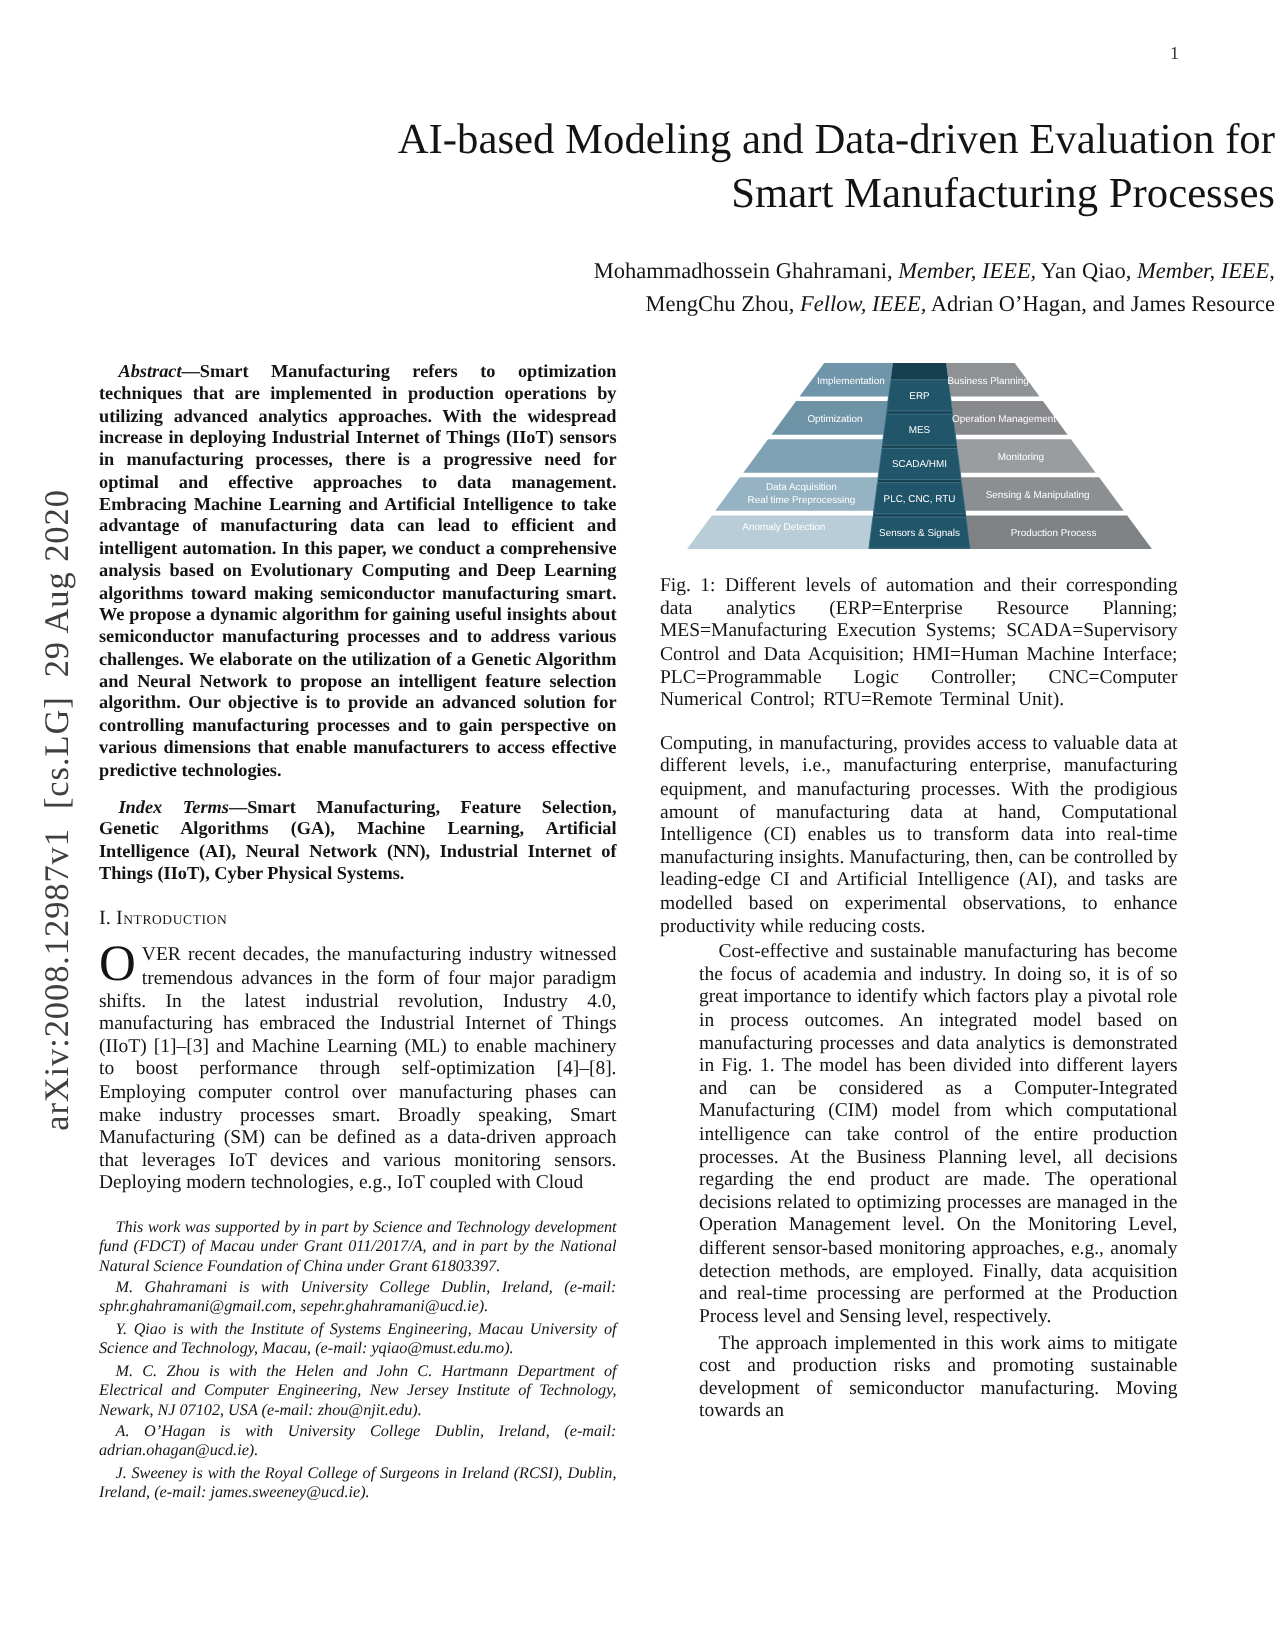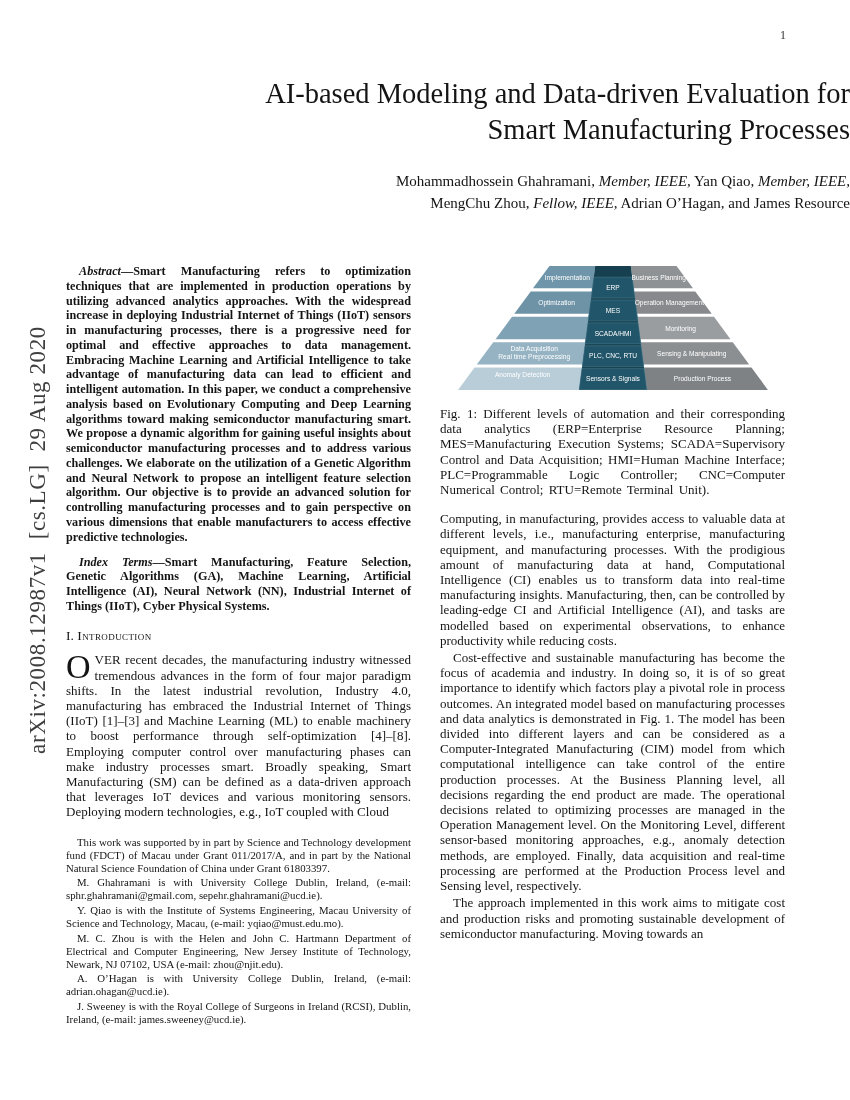--- a/index.html
+++ b/index.html
@@ -5,34 +5,34 @@
   html,body{margin:0;padding:0;background:#ffffff;}
   .page{position:relative;width:850px;height:1100px;background:#ffffff;overflow:hidden;
         font-family:"Liberation Serif",serif;color:#141414;}
   .pageno{position:absolute;top:28px;right:64px;font-size:12px;color:#333;}
   .arxiv{position:absolute;left:38px;top:540px;transform:translate(-50%,-50%) rotate(-90deg);
          white-space:pre;font-size:23px;color:#3f3f3f;letter-spacing:0.6px;}
   .titleblock{position:absolute;top:76px;left:0;width:100%;text-align:right;}
   .title{font-size:28.5px;line-height:1.28;}
   .authors{margin-top:21px;font-size:15px;line-height:1.5;}
   .it{font-style:italic;}
-  .col{position:absolute;top:264px;width:345px;text-align:justify;font-size:13px;line-height:1.17;}
+  .col{position:absolute;top:240px;width:345px;text-align:justify;font-size:13px;line-height:1.17;}
   .col-left{left:66px;}
   .col-right{left:440px;}
   p{margin:0;padding:0;}
   .abstract,.terms{font-weight:bold;font-size:12.2px;line-height:1.21;text-indent:13px;}
   .lbl{font-style:italic;}
   .terms{margin-top:10px;}
   .section-heading{margin-top:14px;margin-bottom:9px;font-size:13.5px;}
   .sc{font-variant:small-caps;letter-spacing:0.4px;}
   .dropcap{float:left;font-size:34px;line-height:27px;padding:1px 4px 0 0;}
-  .indent{text-indent:13px;}
+  .indent{text-indent:13px;margin-left:26px;}
   .bodyp{margin-top:2px;}
   .first-body{margin-top:14px;}
-  .footnotes{margin-top:16px;font-size:10.8px;line-height:1.21;}
+  .footnotes{margin-top:16px;font-size:10.8px;line-height:1.21;font-style:italic;}
   .footnotes p{text-indent:11px;margin-top:1.5px;}
   .figure-block{text-align:center;margin:2px 0 0 0;}
   .figure-block svg{display:block;margin:0 auto;}
   .caption{margin-top:14px;word-spacing:2px;}
   .pyr-label{fill:#ffffff;font-family:"Liberation Sans",sans-serif;font-size:13px;}
   .pyr-label-c{fill:#ffffff;font-family:"Liberation Sans",sans-serif;font-size:13px;}
   .cbox{stroke:#4d7e93;stroke-width:1;}
 </style>
 </head>
 <body>

